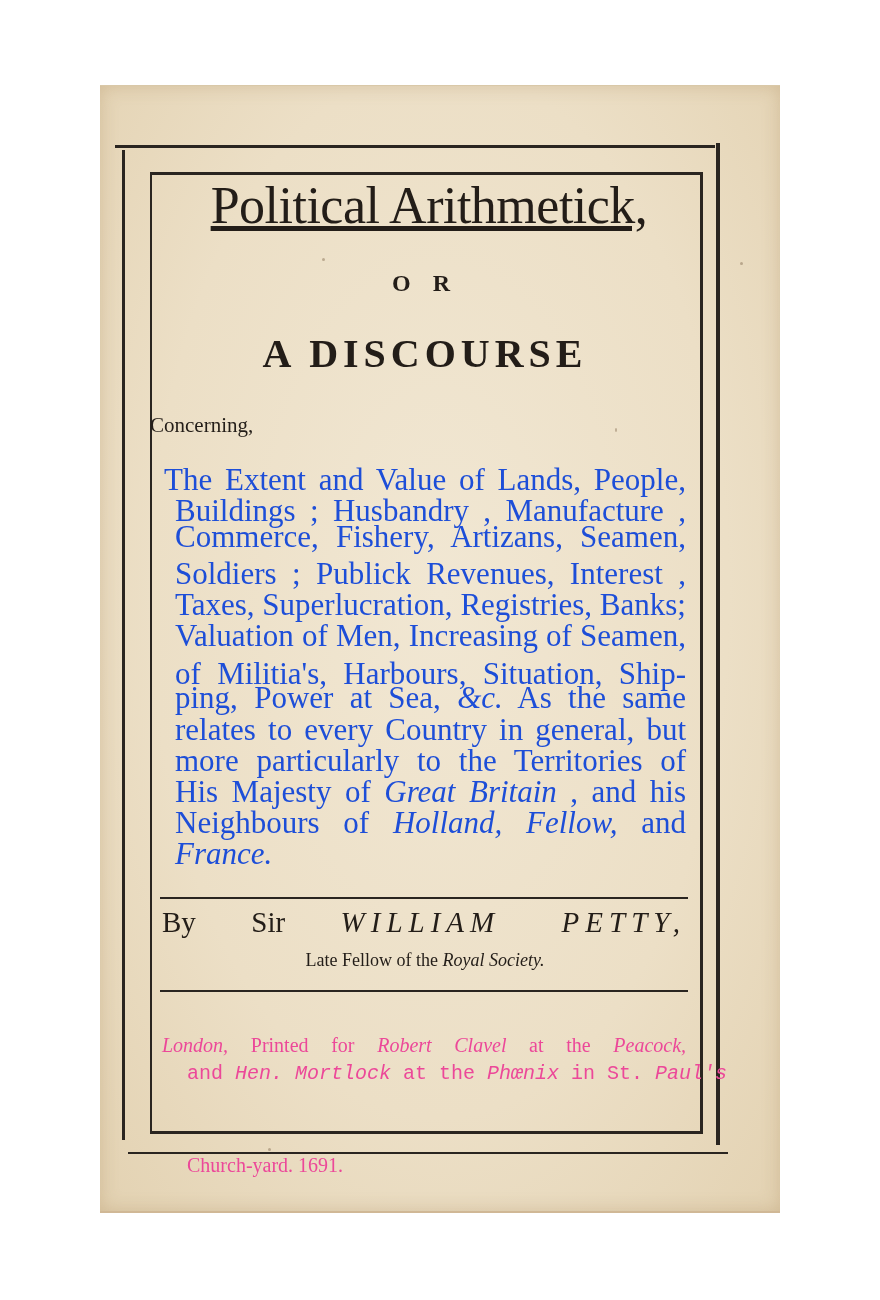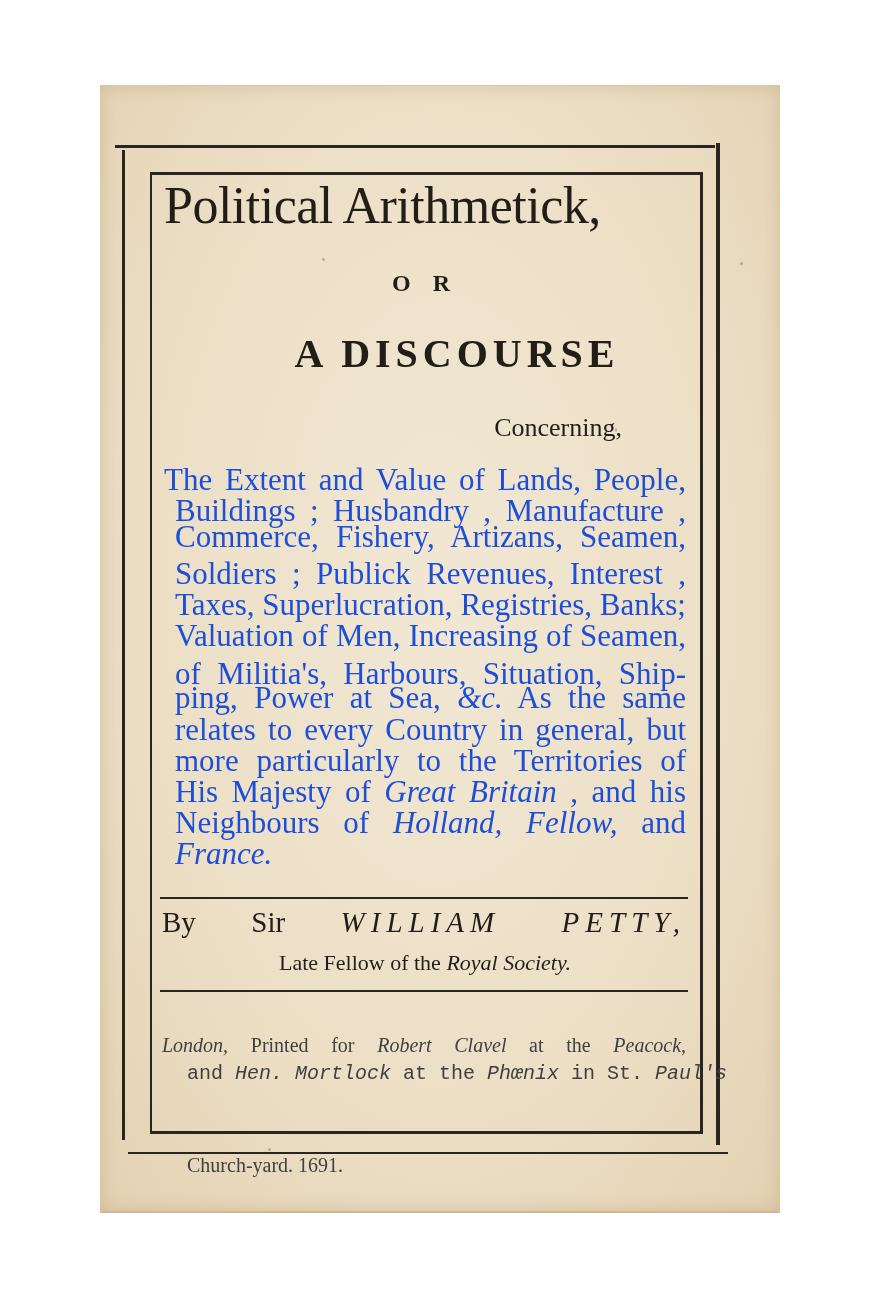--- a/index.html
+++ b/index.html
@@ -50,47 +50,47 @@
     color: #231d18;
     font-family: "Liberation Serif", "DejaVu Serif", serif;
     white-space: nowrap;
   }
   .title {
     left: 164px;
     top: 176px;
     width: 530px;
     font-size: 52px;
     letter-spacing: -0.5px;
-    text-align: left;
+    text-align: center;
+    text-decoration: underline;
   }
   .or {
     left: 150px;
     width: 550px;
     top: 270px;
     text-align: center;
     font-size: 24px;
     font-weight: bold;
     letter-spacing: 8px;
   }
   .discourse {
     left: 150px;
     width: 550px;
     top: 330px;
     text-align: center;
     font-size: 40px;
     font-weight: bold;
     letter-spacing: 5px;
-    margin-left: 32px;
   }
   .concerning {
     left: 150px;
     width: 472px;
     top: 413px;
-    text-align: right;
-    font-size: 26px;
+    text-align: left;
+    font-size: 21px;
   }
   .body-line {
     position: absolute;
     font-family: "Liberation Serif", "DejaVu Serif", serif;
     color: #1d4ed8;
     font-size: 31px;
     white-space: nowrap;
     text-align: justify;
     text-align-last: justify;
   }
@@ -105,27 +105,27 @@
     top: 906px;
     font-size: 29px;
     text-align: justify;
     text-align-last: justify;
   }
   .byline .caps { font-style: italic; letter-spacing: 6px; }
   .fellow {
     left: 150px;
     width: 550px;
     top: 950px;
-    font-size: 22px;
+    font-size: 18px;
     text-align: center;
   }
   .imprint-line {
     position: absolute;
     font-family: "Liberation Serif", "DejaVu Serif", serif;
-    color: #404040;
+    color: #ec4899;
     font-size: 20px;
     white-space: nowrap;
   }
   .imprint-line.l1 { left: 162px; top: 1034px; width: 524px; text-align: justify; text-align-last: justify; }
   .imprint-line.l2 { left: 187px; top: 1062px; width: 499px; text-align: justify; text-align-last: justify; font-family: Liberation Mono, monospace; }
   .imprint-line.l3 { left: 187px; top: 1154px; }
   .speck { position:absolute; background:#8a7458; border-radius:50%; opacity:0.5; }
 </style>
 </head>
 <body>

